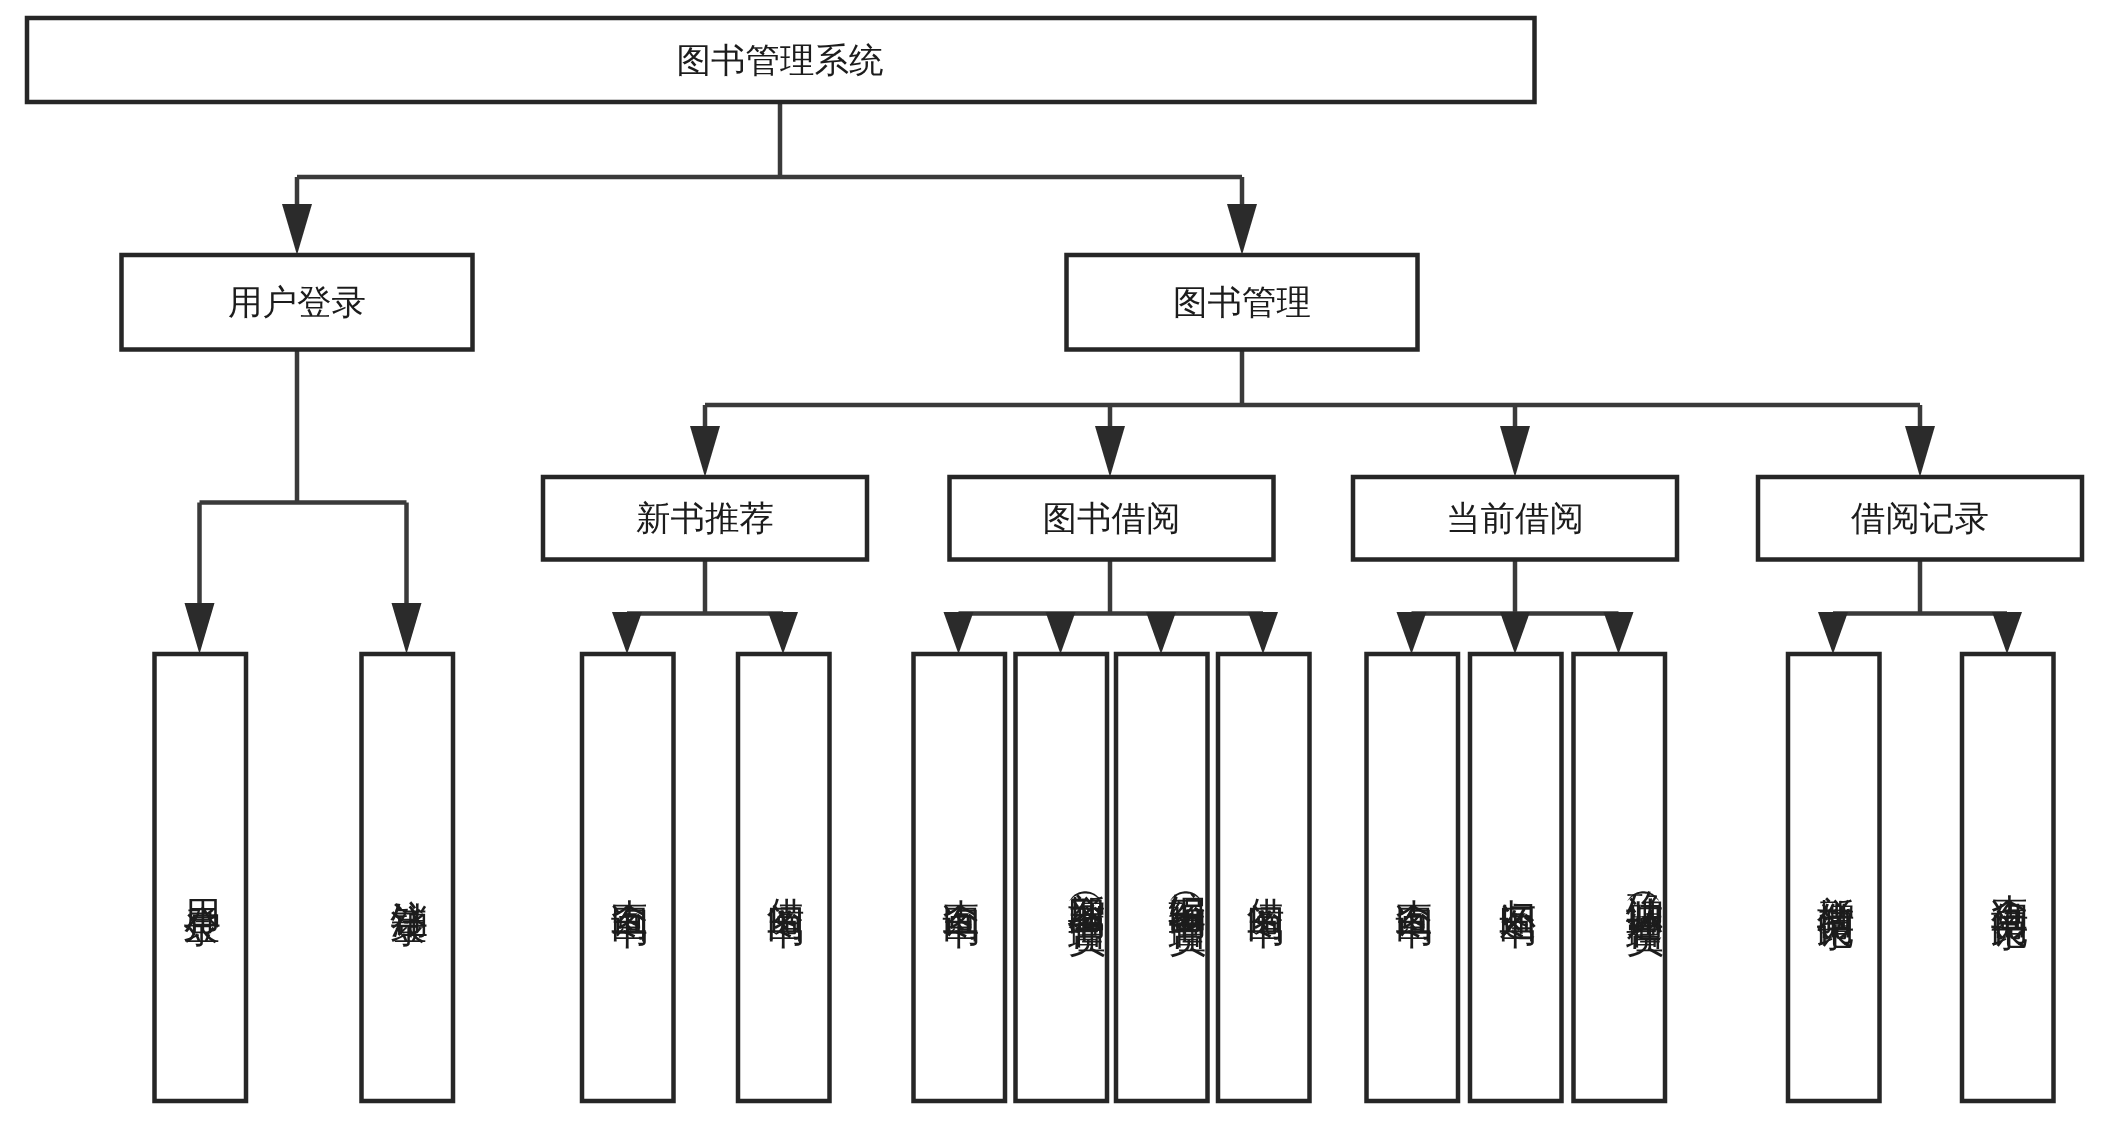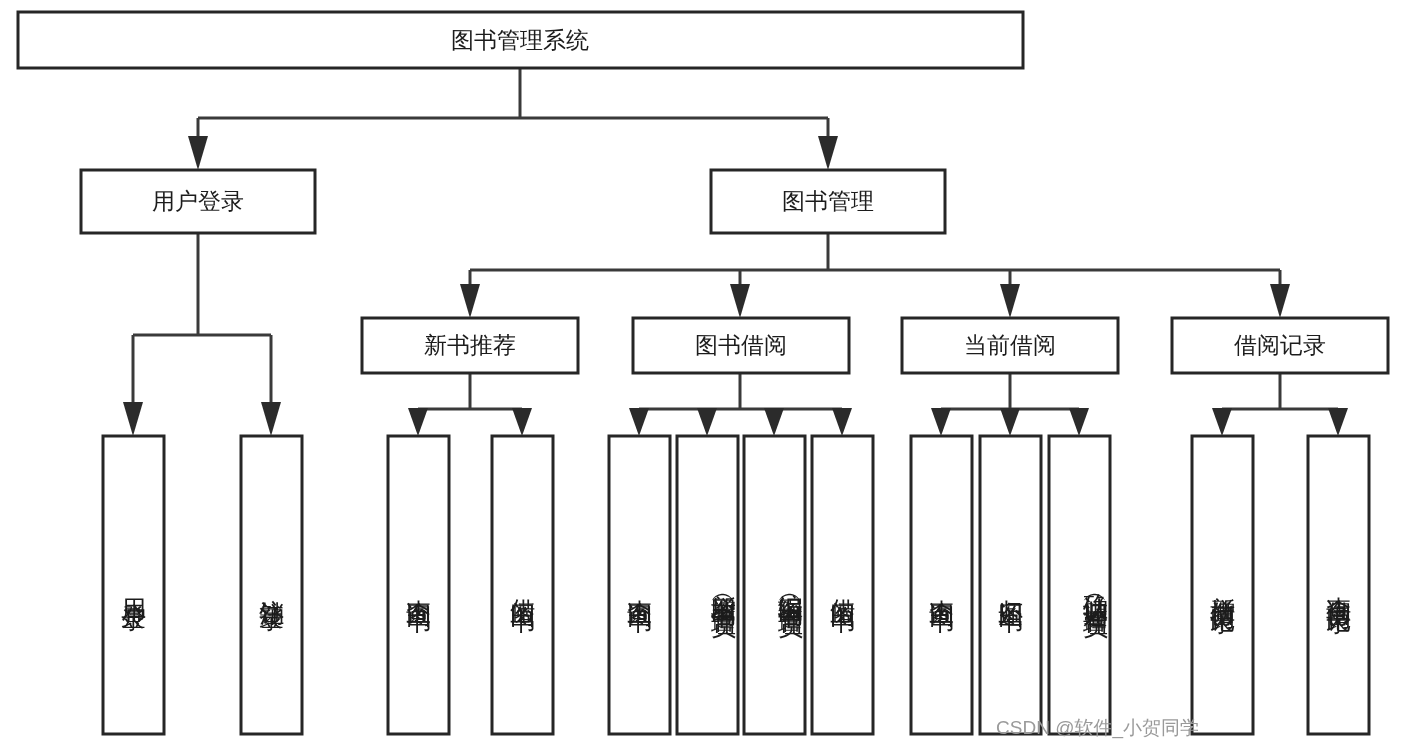--- a/index.html
+++ b/index.html
@@ -217,21 +217,20 @@
       </foreignObject>
       <foreignObject x="1192" y="436" width="61" height="298">
         <div xmlns="http://www.w3.org/1999/xhtml" class="vcell">新增借阅记录</div>
       </foreignObject>
       <foreignObject x="1308" y="436" width="61" height="298">
         <div xmlns="http://www.w3.org/1999/xhtml" class="vcell">查询借阅记录</div>
       </foreignObject>
     </g>
   </svg>
 
-  <div class="watermark-text">CSDN @软件_小贺同学</div>
 </div>
 
 <style>
   .vcell {
     width: 61px;
     height: 298px;
     display: flex;
     align-items: center;
     justify-content: center;
     font-family: "Liberation Sans", "DejaVu Sans", sans-serif;

